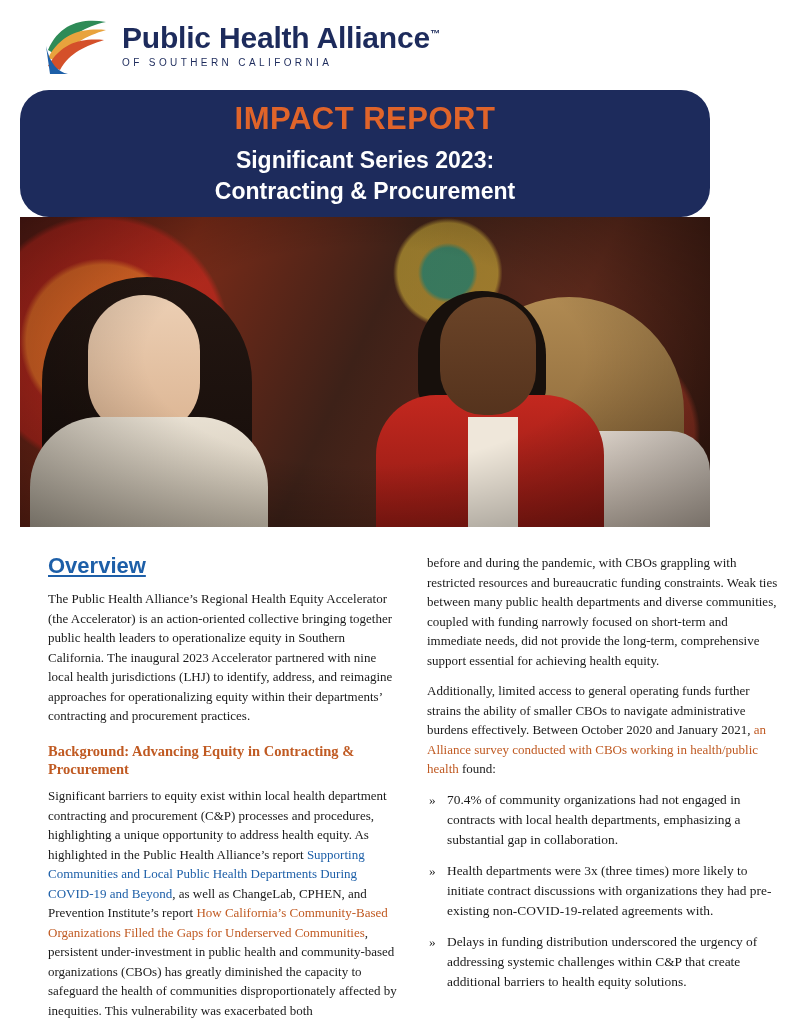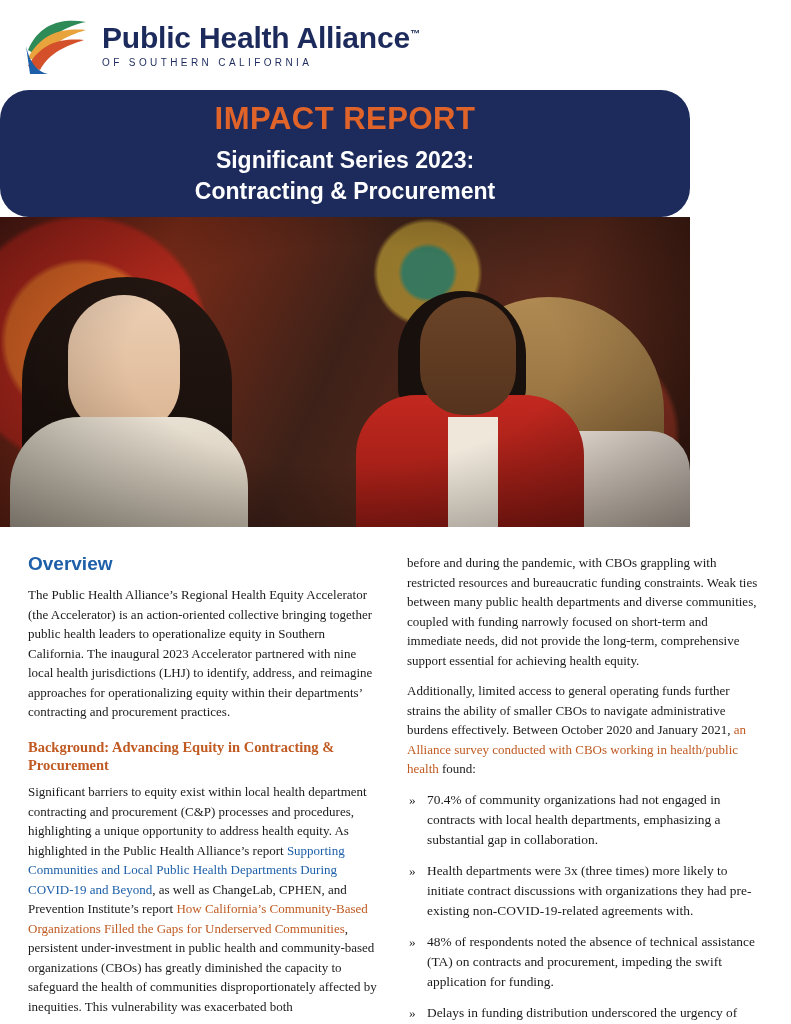--- a/index.html
+++ b/index.html
@@ -11,20 +11,21 @@
     height: 1024px;
     background: #ffffff;
     font-family: "Liberation Serif", serif;
     overflow: hidden;
   }
   .page {
     position: relative;
     width: 690px;
     height: 1024px;
     background: #ffffff;
+    margin-left: 20px;
   }
 
   
   .logo-band {
     height: 90px;
     display: flex;
     align-items: center;
     padding-left: 26px;
     box-sizing: border-box;
   }
@@ -171,24 +172,25 @@
     gap: 26px;
     padding: 26px 28px 0 28px;
     box-sizing: border-box;
   }
   .col {
     width: 353px;
     flex: 0 0 auto;
   }
   h2.section-title {
     font-family: "Liberation Sans", sans-serif;
-    font-size: 19px;
+    font-size: 22px;
     color: #1d5fa8;
     margin: 0 0 10px 0;
     font-weight: bold;
+    text-decoration: underline;
   }
   h3.sub-title {
     font-family: Liberation Serif, serif;
     font-size: 14.5px;
     color: #c05a22;
     font-weight: bold;
     margin: 16px 0 7px 0;
     line-height: 1.3;
   }
   p.body {
@@ -274,19 +276,18 @@
       <h3 class="sub-title">Background: Advancing Equity in Contracting &amp; Procurement</h3>
       <p class="body"><span>Significant barriers to equity exist within local health department contracting and procurement (C&amp;P) processes and procedures, highlighting a unique opportunity to address health equity. As highlighted in the Public Health Alliance’s report </span><span class="lnk">Supporting Communities and Local Public Health Departments During COVID-19 and Beyond</span><span>, as well as ChangeLab, CPHEN, and Prevention Institute’s report </span><span class="lnk-orange">How California’s Community-Based Organizations Filled the Gaps for Underserved Communities</span><span>, persistent under-investment in public health and community-based organizations (CBOs) has greatly diminished the capacity to safeguard the health of communities disproportionately affected by inequities. This vulnerability was exacerbated both</span></p>
     </div>
 
     <div class="col">
       <p class="body">before and during the pandemic, with CBOs grappling with restricted resources and bureaucratic funding constraints. Weak ties between many public health departments and diverse communities, coupled with funding narrowly focused on short-term and immediate needs, did not provide the long-term, comprehensive support essential for achieving health equity.</p>
       <p class="body"><span>Additionally, limited access to general operating funds further strains the ability of smaller CBOs to navigate administrative burdens effectively. Between October 2020 and January 2021, </span><span class="lnk-orange">an Alliance survey conducted with CBOs working in health/public health</span><span> found:</span></p>
       <ul class="bullets">
         <li>70.4% of community organizations had not engaged in contracts with local health departments, emphasizing a substantial gap in collaboration.</li>
         <li>Health departments were 3x (three times) more likely to initiate contract discussions with organizations they had pre-existing non-COVID-19-related agreements with.</li>
-        <li>48% of respondents noted the absence of technical assistance (TA) on contracts and procurement, impeding the swift application for funding.</li>
         <li>Delays in funding distribution underscored the urgency of addressing systemic challenges within C&amp;P that create additional barriers to health equity solutions.</li>
       </ul>
     </div>
 
   </div>
 </div>
 
 </body></html>

